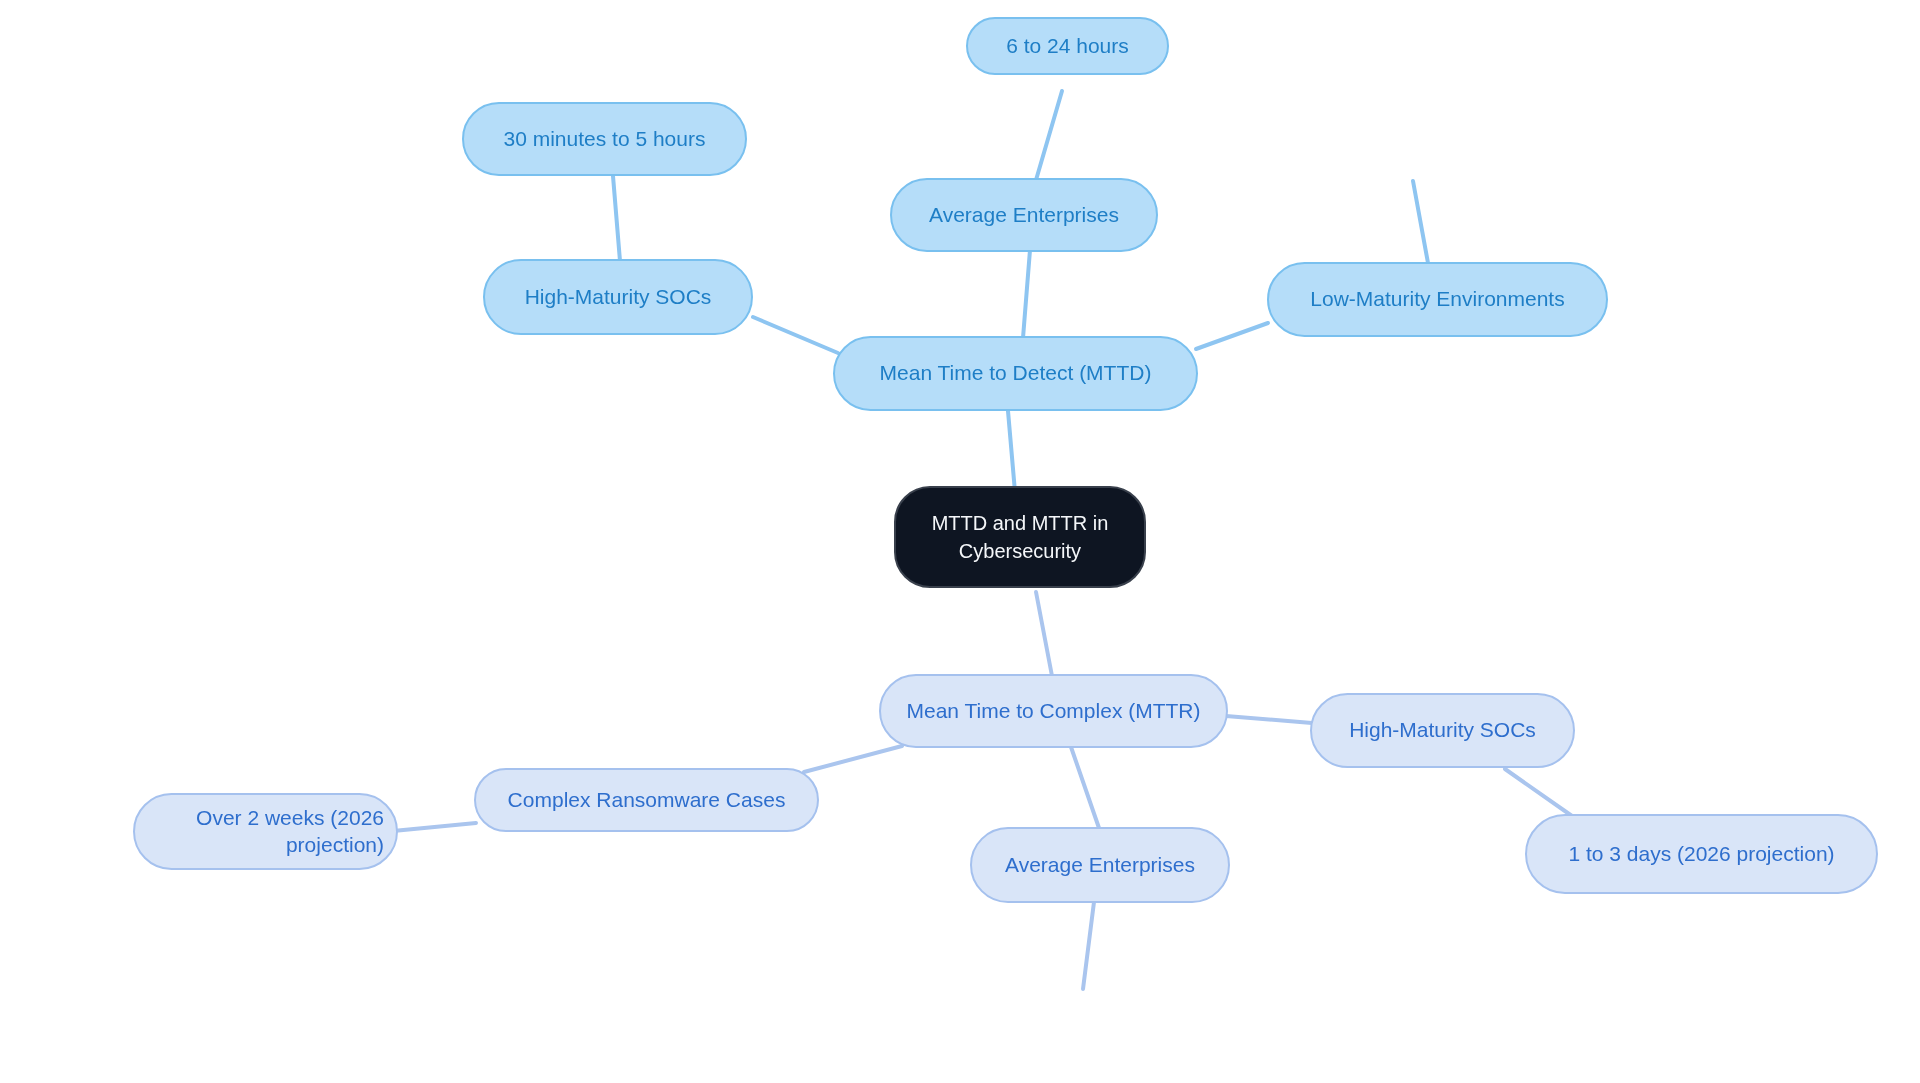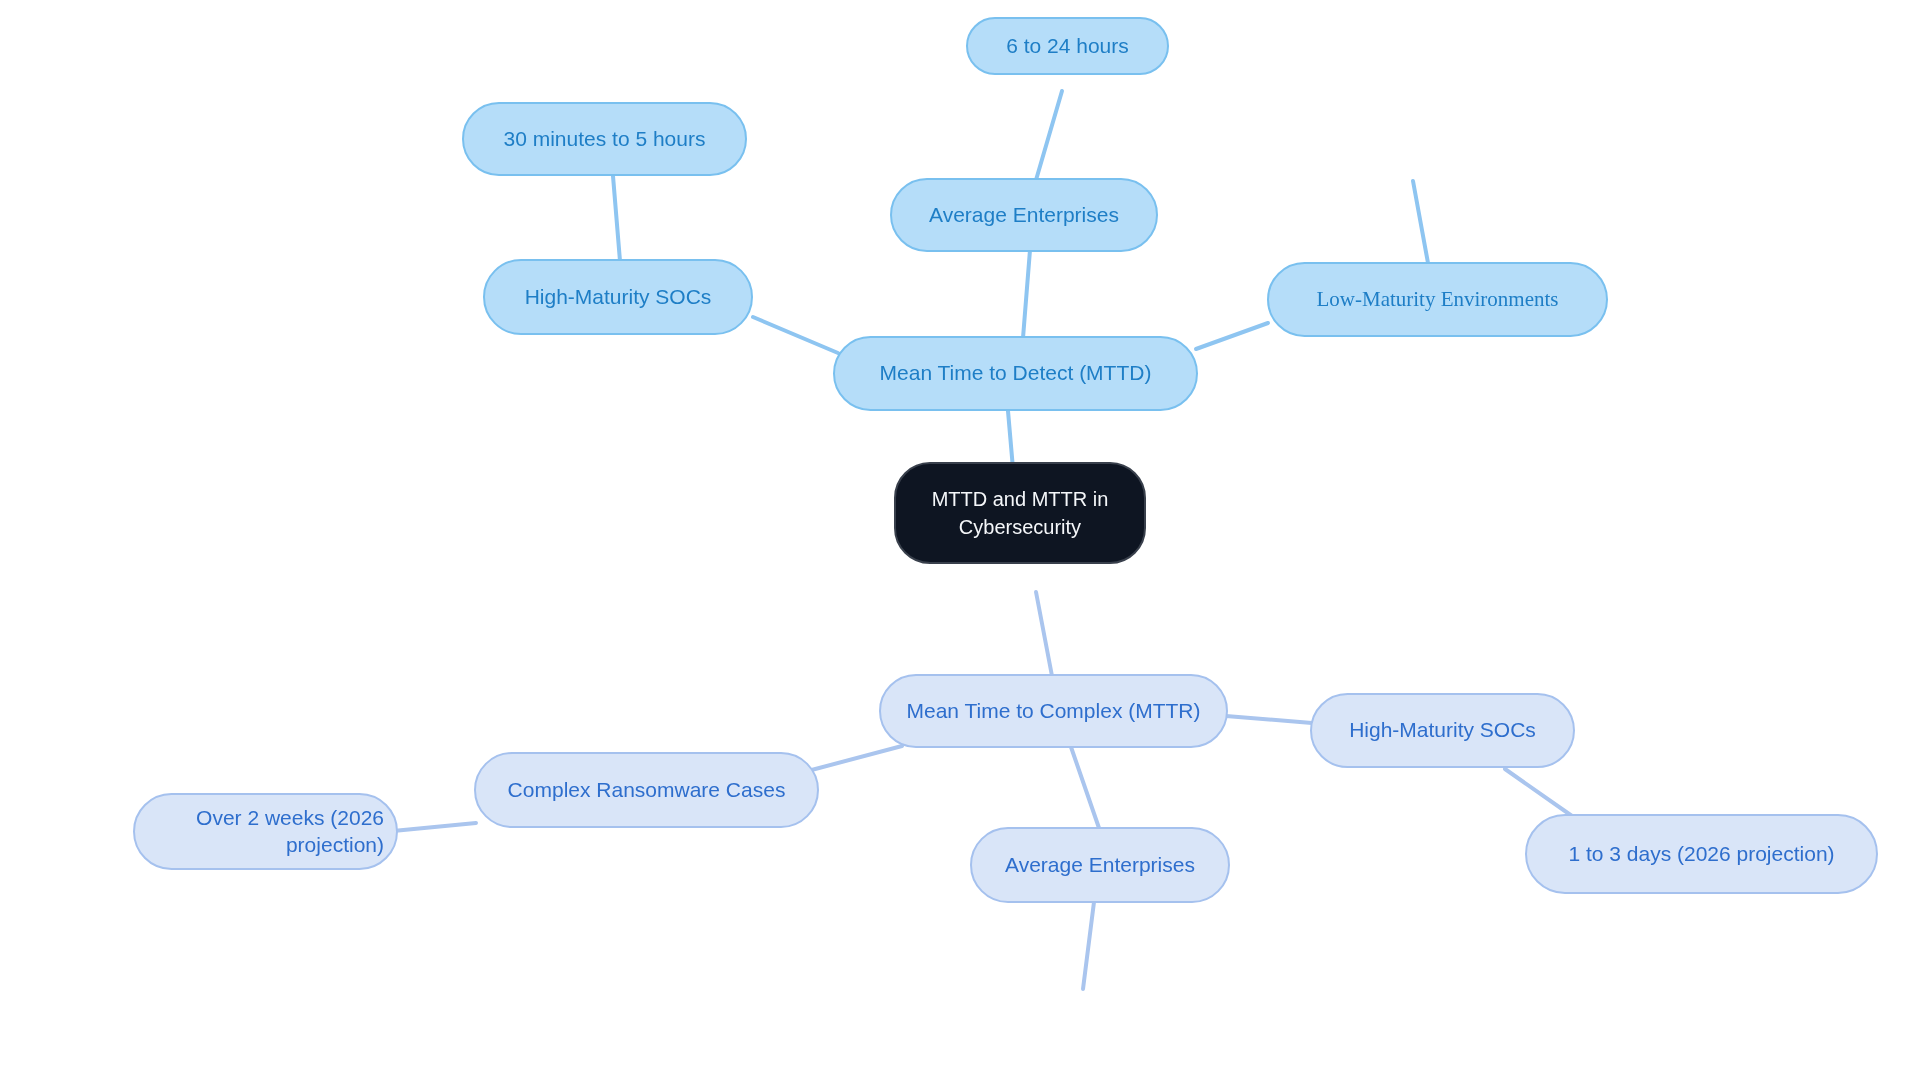--- a/index.html
+++ b/index.html
@@ -97,41 +97,41 @@
 
   <div class="node node--detect" style="left:890px; top:178px; width:268px; height:74px;">
     <span>Average Enterprises</span>
   </div>
 
 
   <div class="node node--detect" style="left:483px; top:259px; width:270px; height:76px;">
     <span>High-Maturity SOCs</span>
   </div>
 
-  <div class="node node--detect" style="left:1267px; top:262px; width:341px; height:75px;font-family:Liberation Serif, serif;">
+  <div class="node node--detect" style="left:1267px; top:262px; width:341px; height:75px;">
     <span>Low-Maturity Environments</span>
   </div>
 
   <div class="node node--detect" style="left:833px; top:336px; width:365px; height:75px;">
     <span>Mean Time to Detect (MTTD)</span>
   </div>
 
-  <div class="node node--root node--wrap" style="left:894px; top:462px; width:252px; height:102px;">
+  <div class="node node--root node--wrap" style="left:894px; top:486px; width:252px; height:102px;">
     <span>MTTD and MTTR in Cybersecurity</span>
   </div>
 
   <div class="node node--repair" style="left:879px; top:674px; width:349px; height:74px;">
     <span>Mean Time to Complex (MTTR)</span>
   </div>
 
   <div class="node node--repair" style="left:1310px; top:693px; width:265px; height:75px;">
     <span>High-Maturity SOCs</span>
   </div>
 
-  <div class="node node--repair" style="left:474px; top:752px; width:345px; height:76px;">
+  <div class="node node--repair" style="left:474px; top:768px; width:345px; height:64px;">
     <span>Complex Ransomware Cases</span>
   </div>
 
   <div class="node node--repair node--wrap" style="left:133px; top:793px; width:265px; height:77px; border-radius:48px;text-align:right;">
     <span>Over 2 weeks (2026 projection)</span>
   </div>
 
   <div class="node node--repair" style="left:970px; top:827px; width:260px; height:76px;">
     <span>Average Enterprises</span>
   </div>

